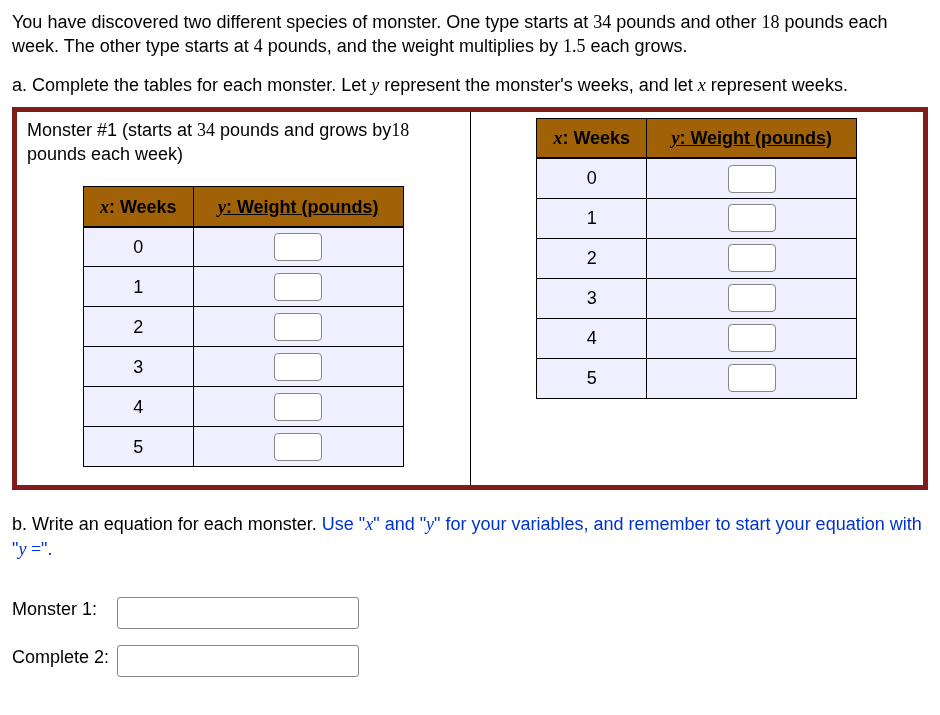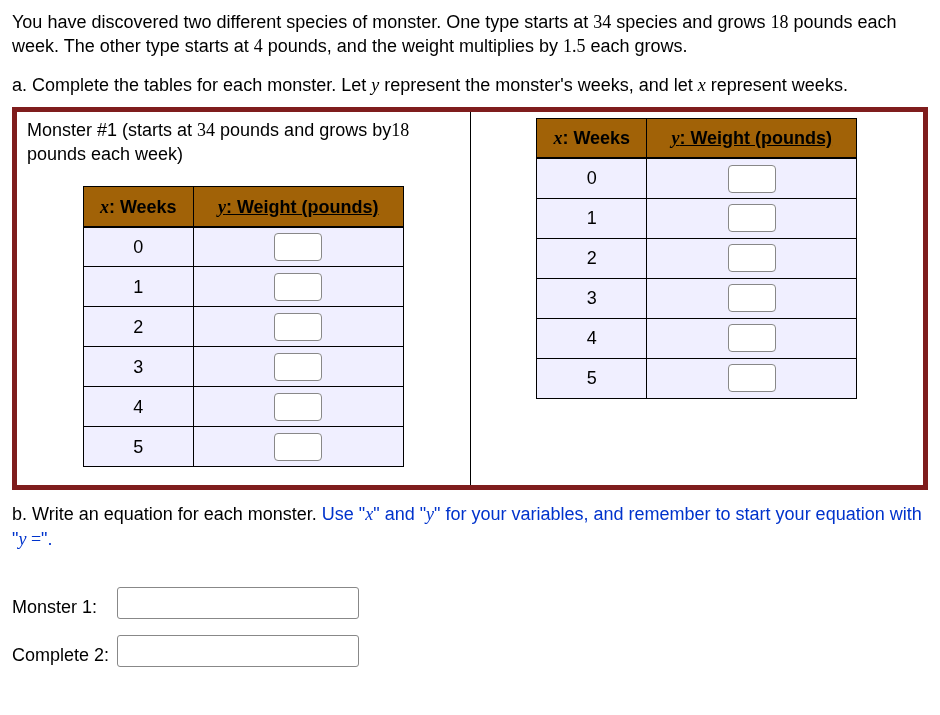--- a/index.html
+++ b/index.html
@@ -54,43 +54,43 @@
   .cell-input {
     width: 48px;
     height: 28px;
     border: 1px solid #888;
     border-radius: 4px;
     background: #fff;
     display: inline-block;
     vertical-align: middle;
   }
   .part-b {
-    margin-top: 12px;
+    margin-top: 22px;
     margin-bottom: 36px;
   }
   .hint { color: #0033cc; }
   .eq-row {
     display: flex;
-    align-items: flex-end;
+    align-items: flex-start;
     margin-bottom: 16px;
   }
   .eq-label { width: 105px; }
   .eq-input {
     width: 242px;
     height: 32px;
     border: 1px solid #888;
     border-radius: 3px;
     background: #fff;
   }
 </style>
 </head>
 <body>
 
 <div class="intro">
-  <span>You have discovered two different species of monster. One type starts at </span><span class="num">34</span><span> species and grows </span><span class="num">18</span><span> pounds each week. The other type starts at </span><span class="num">4</span><span> pounds, and the weight multiplies by </span><span class="num">1.5</span><span> each grows.</span>
+  <span>You have discovered two different species of monster. One type starts at </span><span class="num">34</span><span> pounds and other </span><span class="num">18</span><span> pounds each week. The other type starts at </span><span class="num">4</span><span> pounds, and the weight multiplies by </span><span class="num">1.5</span><span> each grows.</span>
 </div>
 
 <div class="part-a">
   <span>a. Complete the tables for each monster. Let </span><span class="mathvar">y</span><span> represent the monster's weeks, and let </span><span class="mathvar">x</span><span> represent weeks.</span>
 </div>
 
 <div class="panels">
   <div class="panel">
     <div class="panel-title">
       <span>Monster #1 (starts at </span><span class="num">34</span><span> pounds and grows by</span><span class="num">18</span><span> pounds each week)</span>

